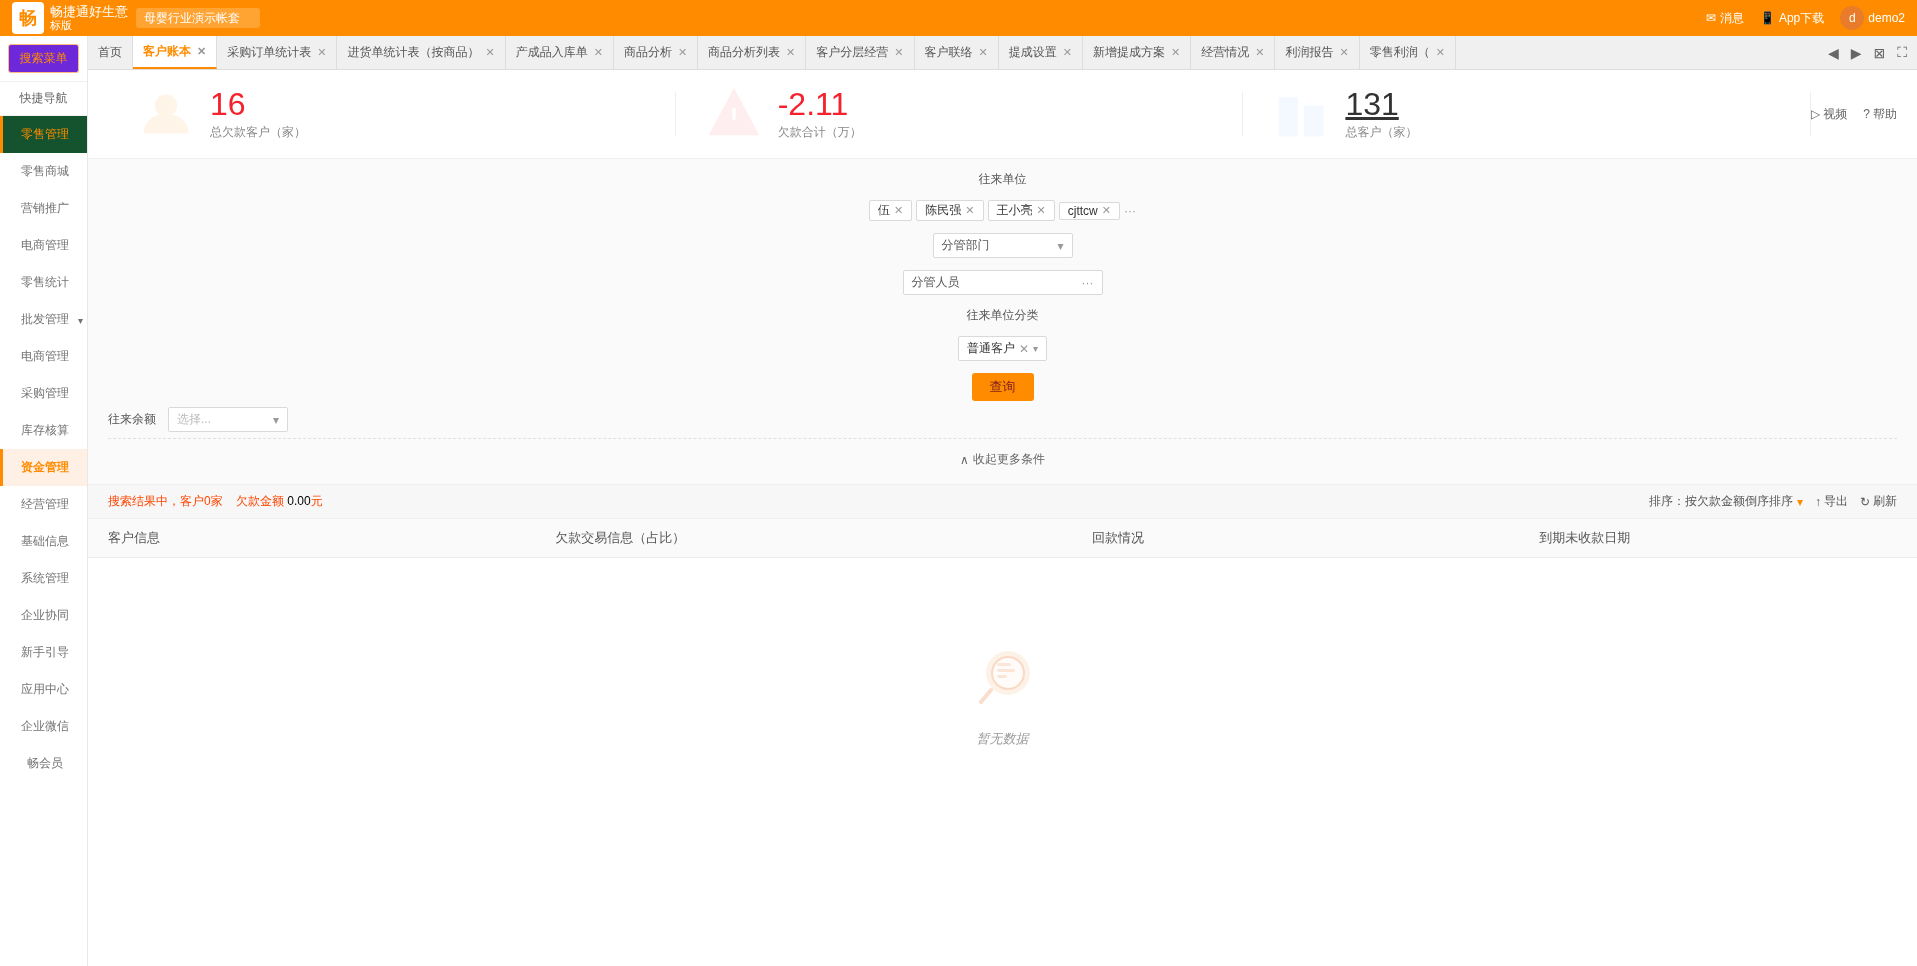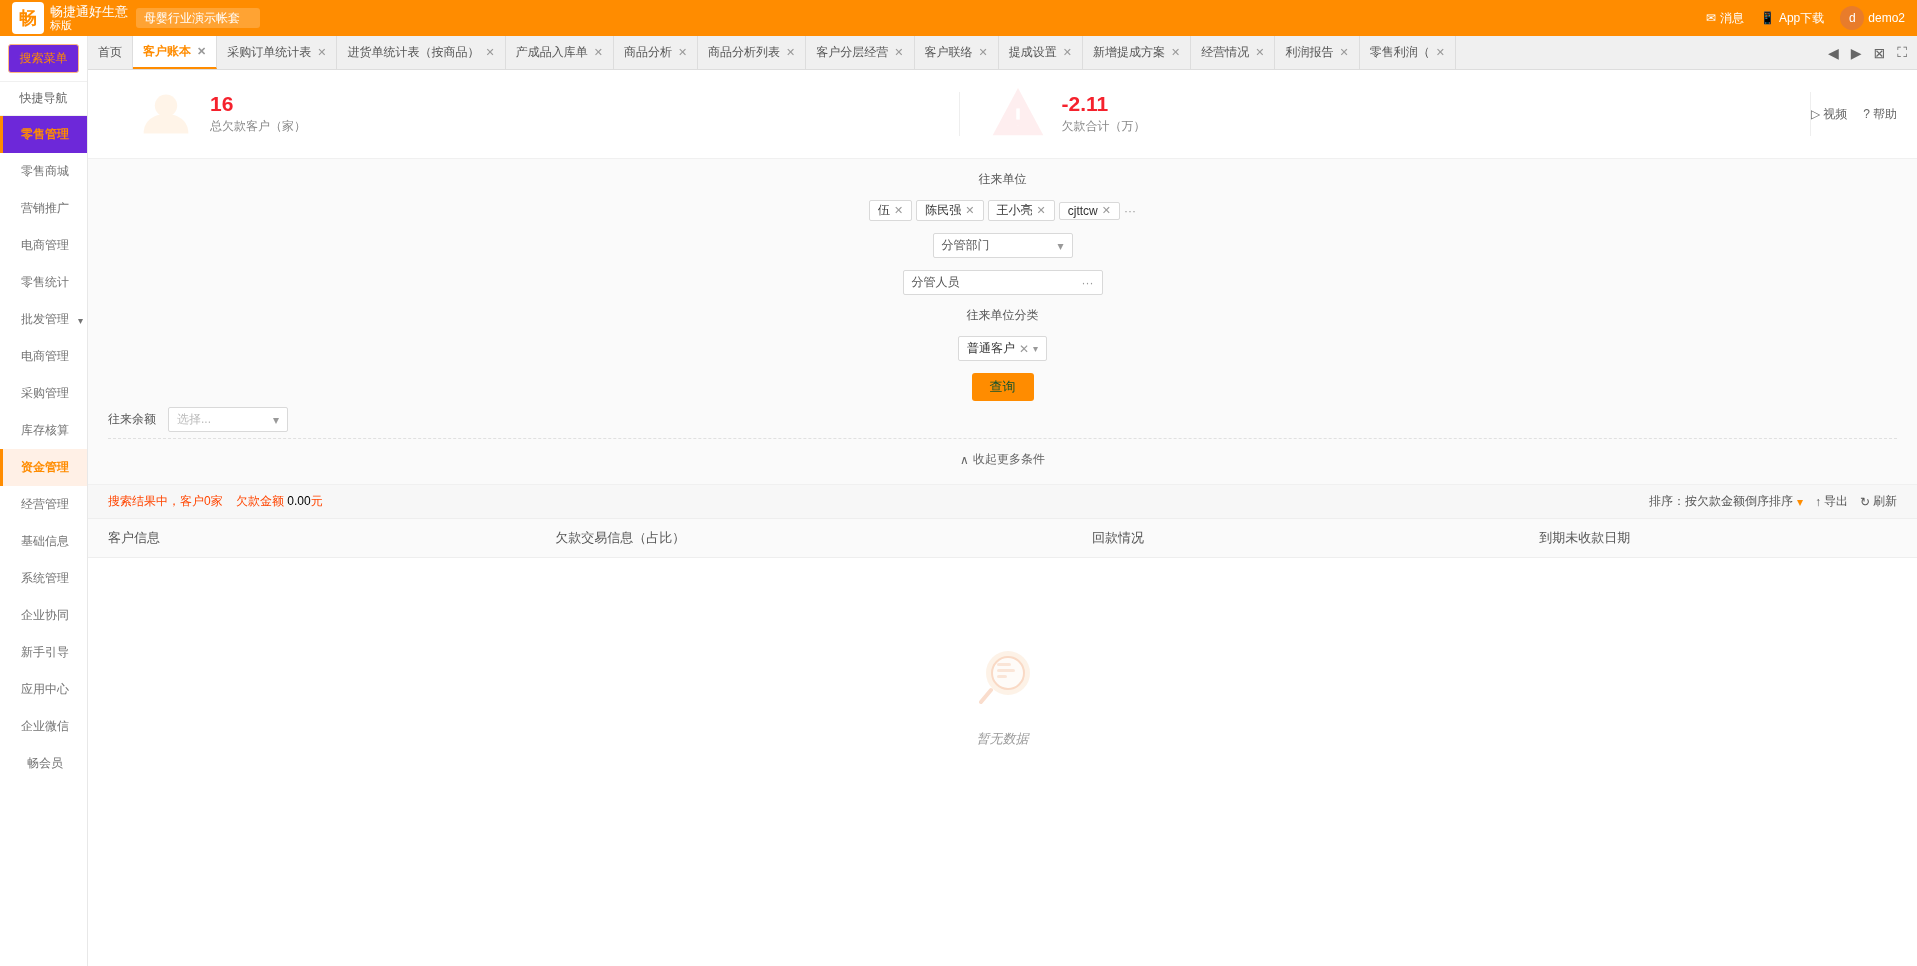--- a/index.html
+++ b/index.html
@@ -19,21 +19,21 @@
 
     
     .main-layout { display: flex; flex: 1; overflow: hidden; }
 
     
     .sidebar { width: 88px; background: #fff; flex-shrink: 0; display: flex; flex-direction: column; border-right: 1px solid #e8e8e8; overflow-y: auto; }
     .sidebar-search { padding: 8px; border-bottom: 1px solid #f0f0f0; }
     .sidebar-search-btn { width: 100%; background: #6d28d9; border: 1px solid #ffb980; border-radius: 3px; color: #ff8c00; padding: 5px 0; font-size: 12px; cursor: pointer; text-align: center; }
     .sidebar-nav-btn { padding: 8px; border-bottom: 1px solid #f0f0f0; text-align: center; cursor: pointer; font-size: 12px; color: #666; }
     .sidebar-item { padding: 10px 6px; text-align: center; cursor: pointer; font-size: 12px; color: #737373; border-left: 3px solid transparent; position: relative; }
-    .sidebar-item.active { background: #6d28d9; color: #ff8c00; border-left-color: #ff8c00; font-weight: bold; }
+    .sidebar-item.active { background: #14532d; color: #ff8c00; border-left-color: #ff8c00; font-weight: normal; }
     .sidebar-item.has-arrow::after { content: '▾'; position: absolute; right: 4px; top: 50%; transform: translateY(-50%); font-size: 10px; }
 
     
     .content-area { flex: 1; display: flex; flex-direction: column; overflow: hidden; }
 
     
     .tab-bar { height: 34px; background: #f0f0f0; display: flex; align-items: center; border-bottom: 1px solid #ddd; overflow: hidden; flex-shrink: 0; }
     .tab-bar-inner { display: flex; align-items: stretch; flex: 1; overflow: hidden; height: 100%; }
     .tab-item { display: flex; align-items: center; padding: 0 10px; height: 100%; font-size: 12px; color: #555; cursor: pointer; white-space: nowrap; border-right: 1px solid #ddd; position: relative; background: #f0f0f0; gap: 4px; }
     .tab-item.active { background: #fff; color: #ff8c00; border-bottom: 2px solid #ff8c00; font-weight: bold; }
@@ -45,21 +45,21 @@
     .page-content { flex: 1; overflow-y: auto; background: #fff; }
 
     
     .stats-row { display: flex; align-items: center; padding: 16px 20px; border-bottom: 1px solid #f0f0f0; gap: 0; }
     .stat-block { display: flex; align-items: center; flex: 1; padding: 0 30px; position: relative; }
     .stat-block:not(:last-child)::after { content: ''; position: absolute; right: 0; top: 10%; height: 80%; width: 1px; background: #eee; }
     .stat-icon { width: 56px; height: 56px; margin-right: 16px; opacity: 0.15; display: flex; align-items: center; justify-content: center; font-size: 40px; }
     .stat-icon.orange { color: #ff8c00; opacity: 0.3; }
     .stat-icon.red { color: #f5222d; opacity: 0.25; }
     .stat-icon.blue { color: #1890ff; opacity: 0.2; }
-    .stat-value { font-size: 21px; font-weight: bold; line-height: 1; }
+    .stat-value { font-size: 32px; font-weight: normal; line-height: 1; }
     .stat-value.red-val { color: #f5222d; }
     .stat-value.dark-val { color: #333; text-decoration: underline; }
     .stat-label { font-size: 12px; color: #888; margin-top: 4px; }
     .stat-info { }
     .stats-row-right { margin-left: auto; display: flex; gap: 16px; flex-shrink: 0; }
     .help-btn { font-size: 12px; color: #666; cursor: pointer; display: flex; align-items: center; gap: 3px; }
 
     
     .filter-area { padding: 12px 20px; background: #fafafa; border-bottom: 1px solid #f0f0f0; }
     .filter-row { display: flex; align-items: center; gap: 12px; flex-wrap: wrap; margin-bottom: 6px; flex-direction: column; }
@@ -69,21 +69,21 @@
     .filter-tag .close { cursor: pointer; color: #999; font-size: 11px; }
     .filter-more { color: #999; font-size: 12px; cursor: pointer; }
     .filter-dropdown { display: flex; align-items: center; min-width: 140px; background: #fff; border: 1px solid #d9d9d9; border-radius: 2px; padding: 3px 8px; cursor: pointer; gap: 4px; font-size: 12px; color: #555; }
     .filter-dropdown .arrow { margin-left: auto; color: #999; }
     .filter-input-row { display: flex; align-items: center; gap: 12px; }
     .filter-input { background: #fff; border: 1px solid #d9d9d9; border-radius: 2px; padding: 3px 8px; font-size: 12px; color: #555; min-width: 180px; display: flex; align-items: center; gap: 4px; cursor: pointer; }
     .filter-input .more-icon { margin-left: auto; color: #999; }
     .filter-tag-select { display: flex; align-items: center; gap: 4px; background: #fff; border: 1px solid #d9d9d9; border-radius: 2px; padding: 3px 8px; font-size: 12px; }
     .filter-tag-close { cursor: pointer; color: #999; }
     .filter-select-box { background: #fff; border: 1px solid #d9d9d9; border-radius: 2px; padding: 3px 8px; font-size: 12px; min-width: 120px; display: flex; align-items: center; cursor: pointer; }
-    .query-btn { background: #ff8c00; color: #14532d; border: none; border-radius: 3px; padding: 5px 18px; font-size: 13px; cursor: pointer; }
+    .query-btn { background: #ff8c00; color: #7f1d1d; border: none; border-radius: 3px; padding: 5px 18px; font-size: 13px; cursor: pointer; }
     .collapse-btn { display: flex; align-items: center; justify-content: center; gap: 4px; font-size: 12px; color: #666; cursor: pointer; padding: 4px 0; }
 
     
     .results-bar { display: flex; align-items: center; justify-content: space-between; padding: 8px 20px; background: #f7f7f7; border-bottom: 1px solid #eee; }
     .results-info { font-size: 12px; color: #555; }
     .results-info span { color: #ff4500; }
     .results-actions { display: flex; align-items: center; gap: 12px; font-size: 12px; color: #555; }
     .results-sort { display: flex; align-items: center; gap: 4px; cursor: pointer; color: #555; }
     .results-sort .arrow { color: #ff8c00; }
     .action-link { display: flex; align-items: center; gap: 3px; cursor: pointer; color: #555; }
@@ -244,20 +244,36 @@
           <div class="stat-icon red">
             <svg viewBox="0 0 40 40" width="56" height="56" fill="none" stroke="currentColor" stroke-width="2.5" opacity="0.3">
               <polygon points="20,4 36,34 4,34" fill="currentColor"></polygon>
               <line x1="20" y1="16" x2="20" y2="24" stroke="#fff" stroke-width="2.5"></line>
               <circle cx="20" cy="28" r="1.5" fill="#fff"></circle>
             </svg>
           </div>
           <div class="stat-info">
             <div class="stat-value red-val">-2.11</div>
             <div class="stat-label">欠款合计（万）</div>
+          </div>
+        </div>
+        <div class="stat-block">
+          <div class="stat-icon blue">
+            <svg viewBox="0 0 40 40" width="56" height="56" fill="currentColor" opacity="0.25">
+              <rect x="4" y="8" width="14" height="28"></rect>
+              <rect x="22" y="14" width="14" height="22"></rect>
+              <rect x="8" y="12" width="4" height="4"></rect>
+              <rect x="8" y="20" width="4" height="4"></rect>
+              <rect x="26" y="18" width="4" height="4"></rect>
+              <rect x="26" y="26" width="4" height="4"></rect>
+            </svg>
+          </div>
+          <div class="stat-info">
+            <div class="stat-value dark-val">131</div>
+            <div class="stat-label">总客户（家）</div>
           </div>
         </div>
         <div class="stats-row-right">
           <div class="help-btn">
             <span>▷</span>
             <span>视频</span>
           </div>
           <div class="help-btn">
             <span>?</span>
             <span>帮助</span>

